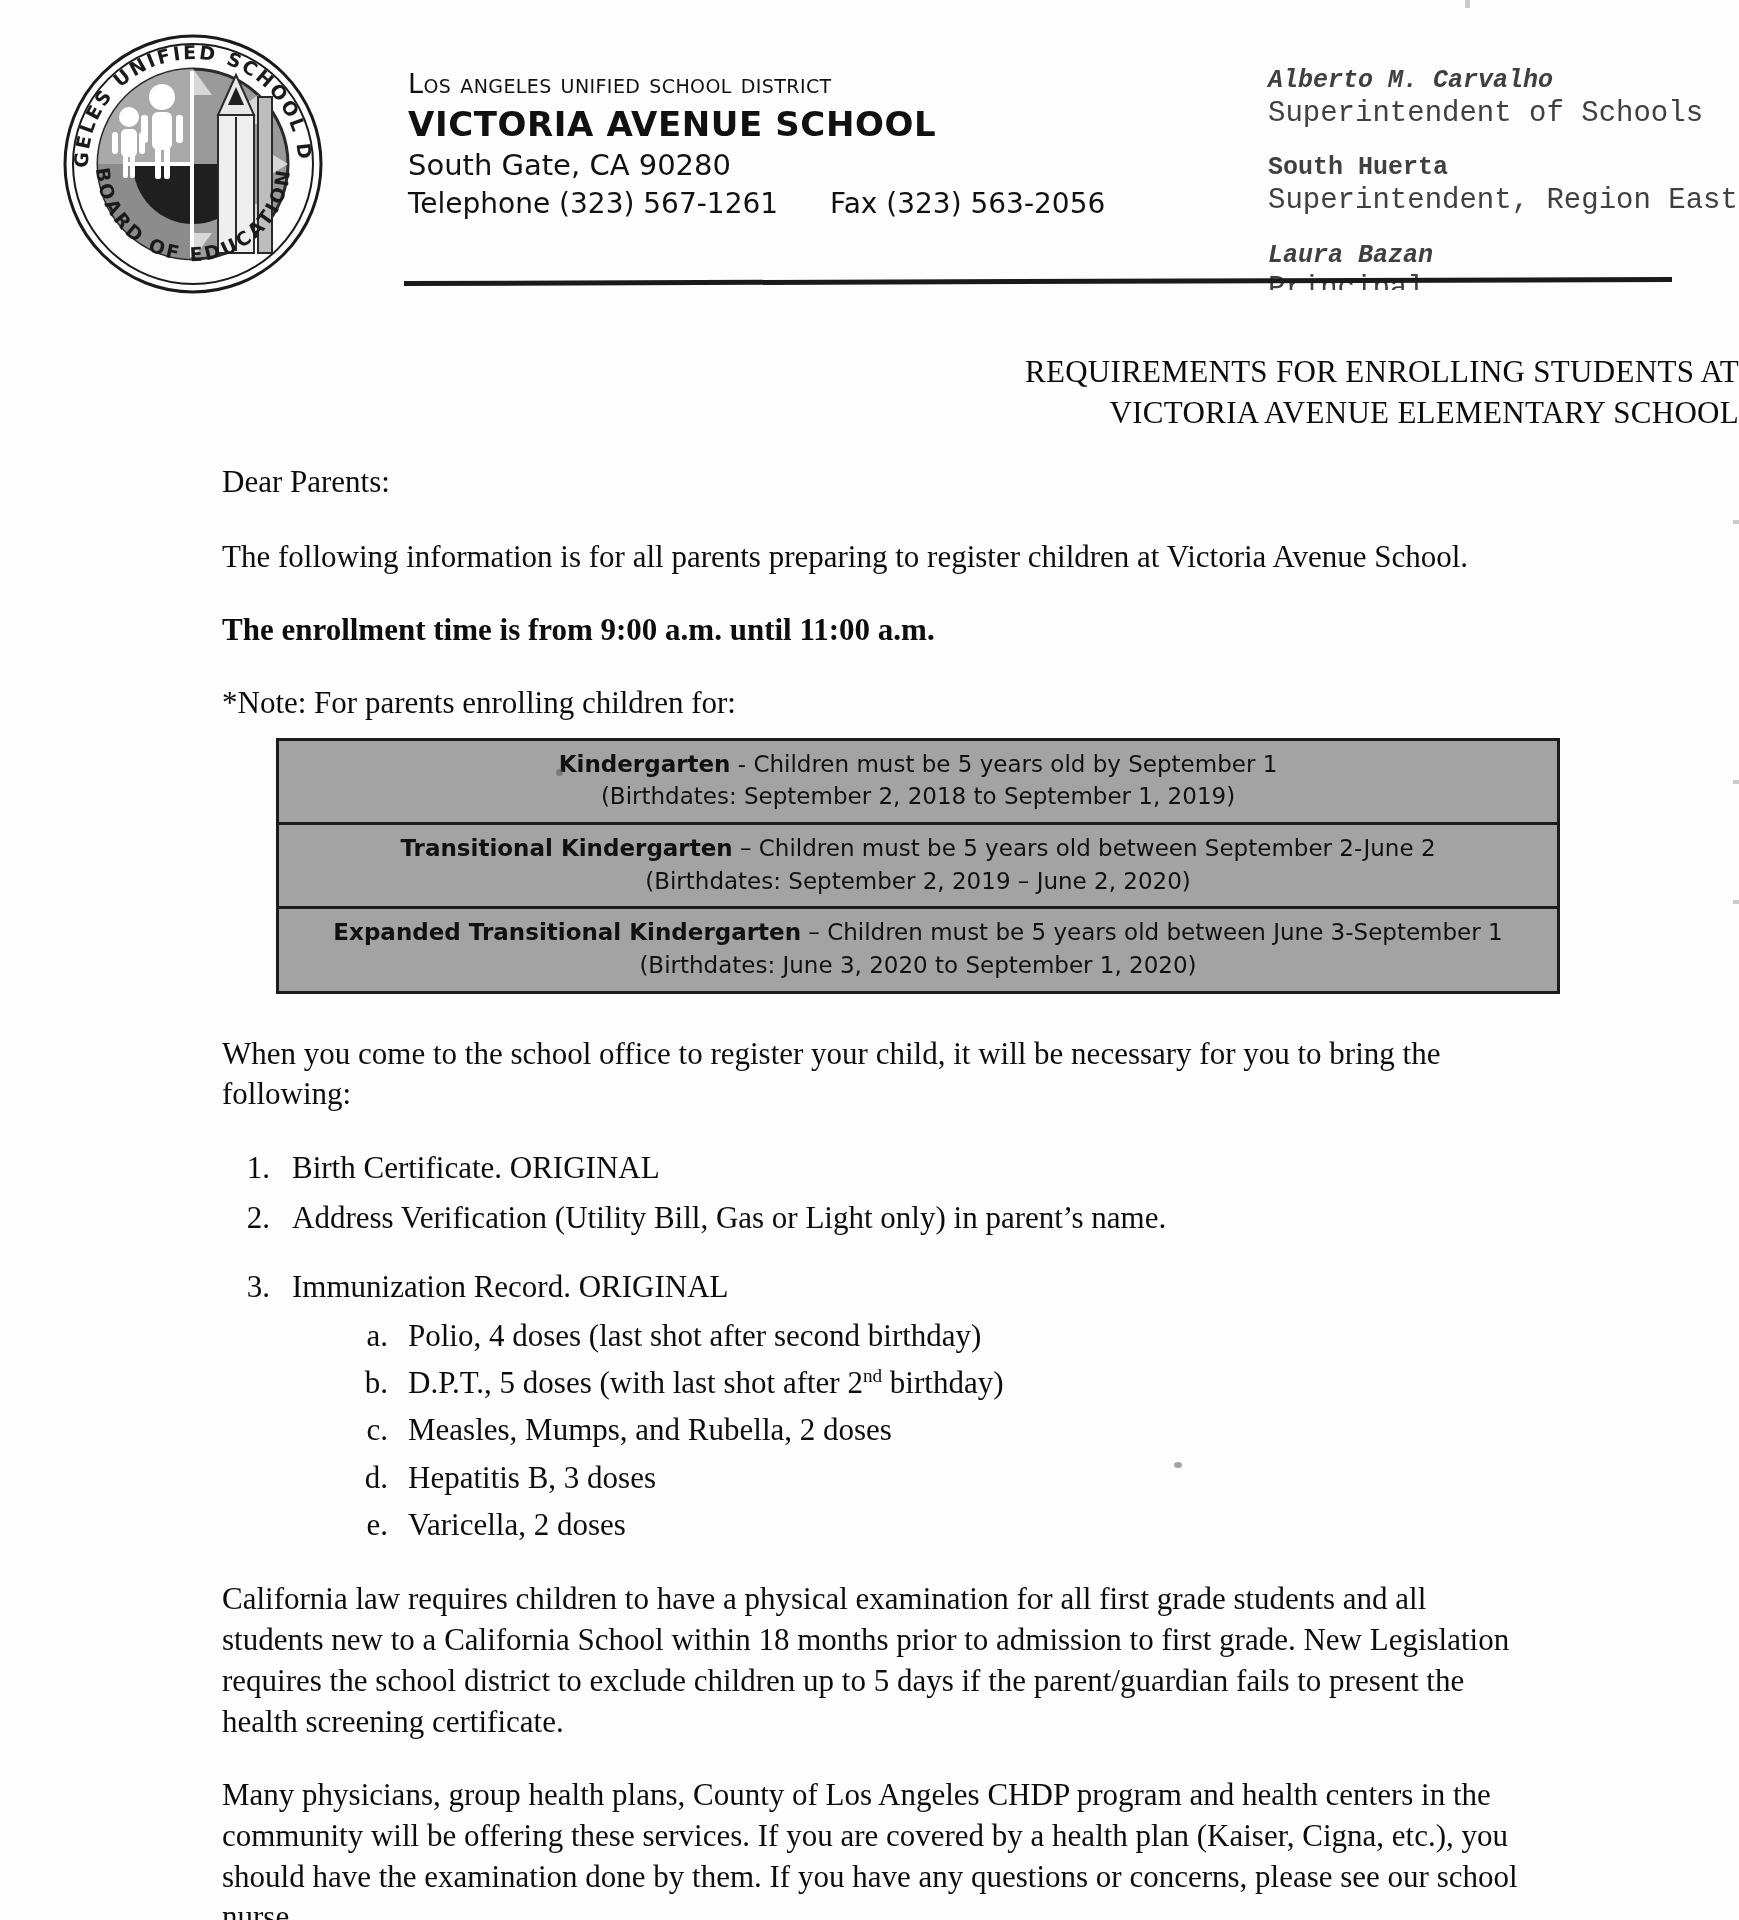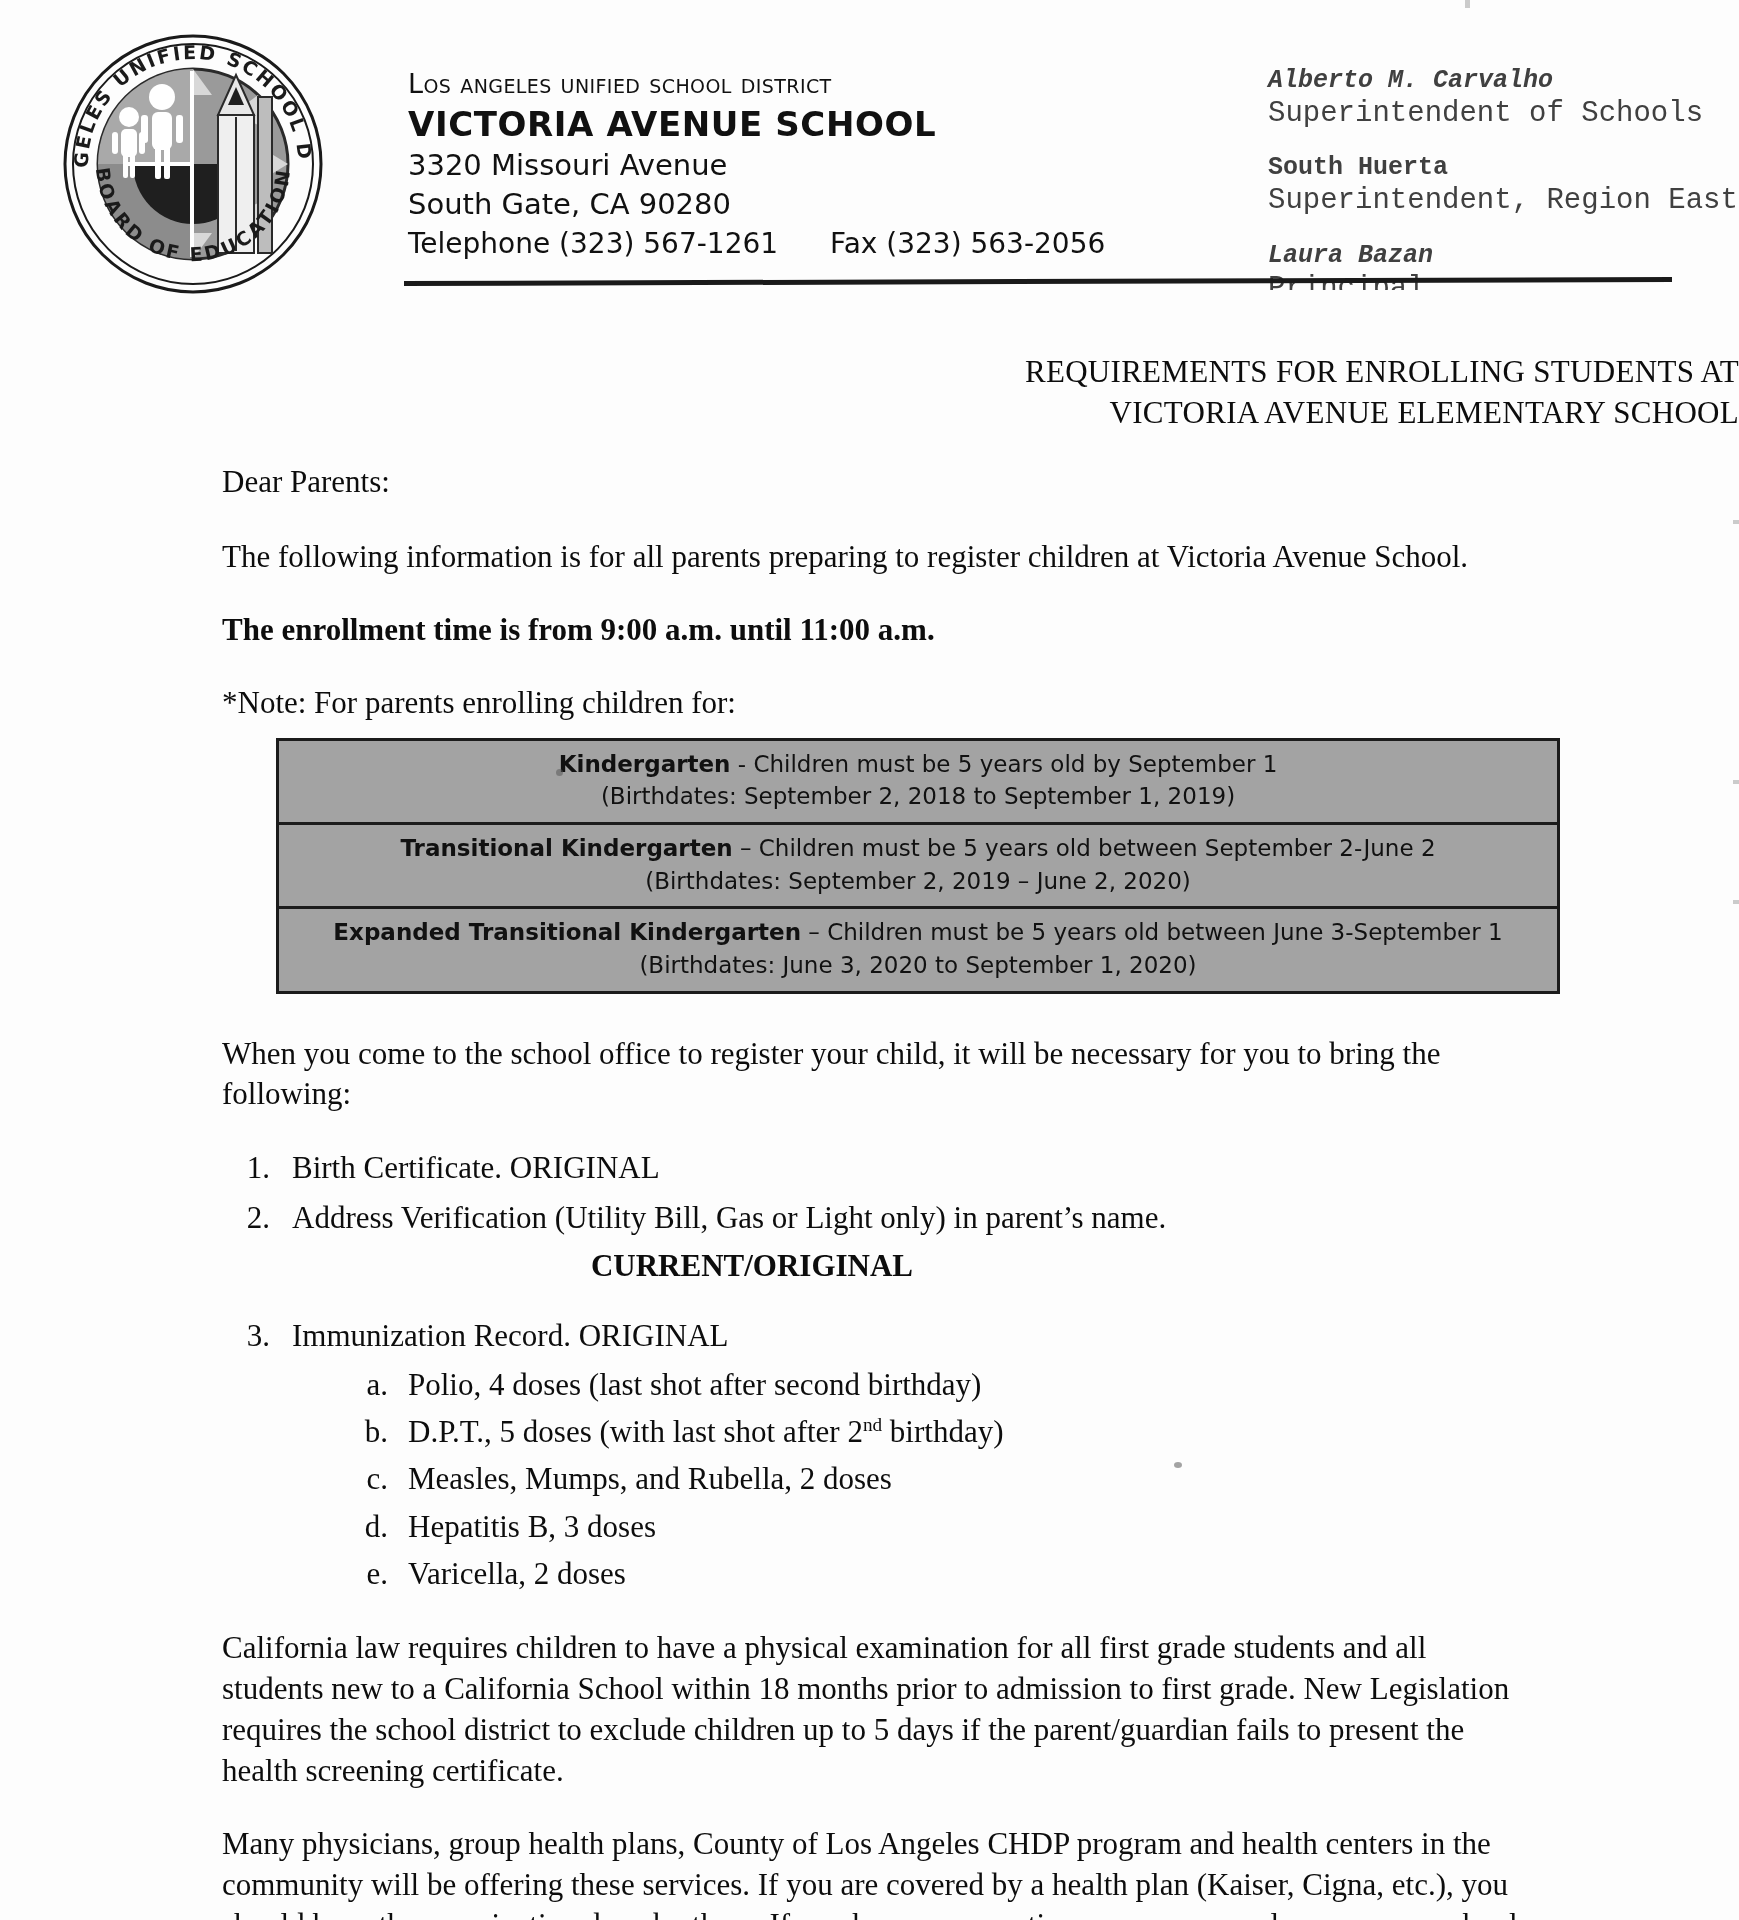--- a/index.html
+++ b/index.html
@@ -300,21 +300,20 @@
         </text>
         <text font-family="DejaVu Sans, sans-serif" font-size="19" font-weight="bold" fill="#1a1a1a" letter-spacing="3">
           <textPath href="#arcBot" startOffset="50%" text-anchor="middle">· BOARD OF EDUCATION ·</textPath>
         </text>
       </svg>
     </div>
 
     <div class="school-block">
       <div class="district-line">Los Angeles Unified School District</div>
       <div class="school-name">VICTORIA AVENUE SCHOOL</div>
-      <div class="addr-line">3320 Missouri Avenue</div>
       <div class="addr-line">South Gate, CA 90280</div>
       <div class="contact-line">
         <span>Telephone (323) 567-1261</span><span class="fax">Fax (323) 563-2056</span>
       </div>
     </div>
 
     <div class="officials">
       <div class="official">
         <div class="official-name italic">Alberto M. Carvalho</div>
         <div class="official-title">Superintendent of Schools</div>
@@ -376,21 +375,20 @@
       <li>
         <span class="marker">1.</span>
         <span class="item-text">Birth Certificate.   ORIGINAL</span>
       </li>
       <li>
         <span class="marker">2.</span>
         <span class="item-text">Address Verification (Utility Bill, Gas or Light only) in parent’s name.</span>
       </li>
     </ul>
 
-    <div class="centered-emph">CURRENT/ORIGINAL</div>
 
     <ul class="req-list">
       <li>
         <span class="marker">3.</span>
         <span class="item-text">Immunization Record.  ORIGINAL</span>
       </li>
     </ul>
 
     <ul class="sub-list sub-indent">
       <li>

